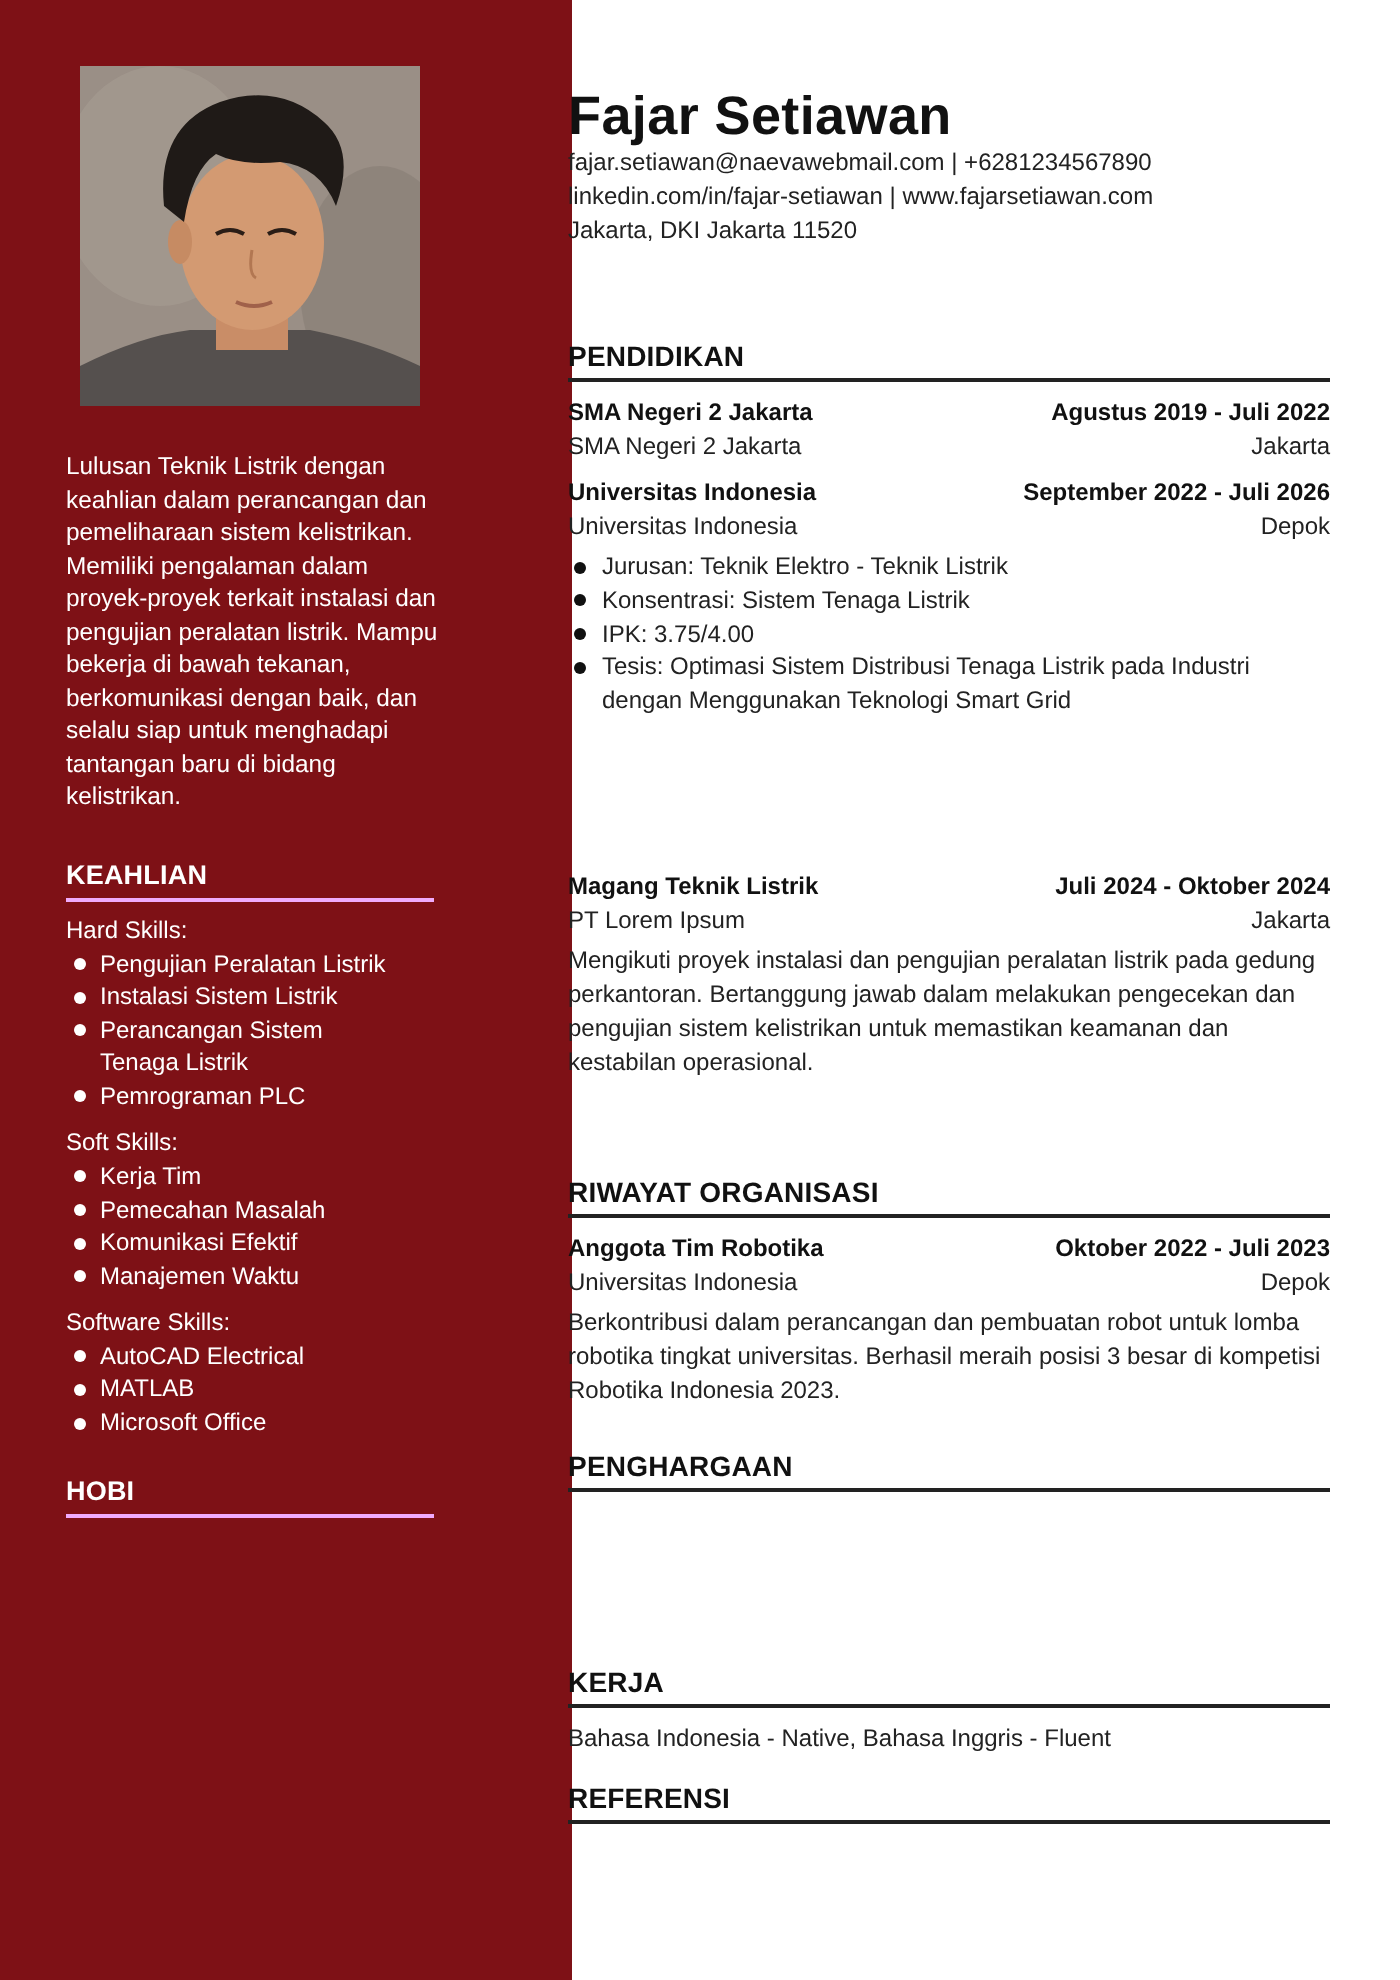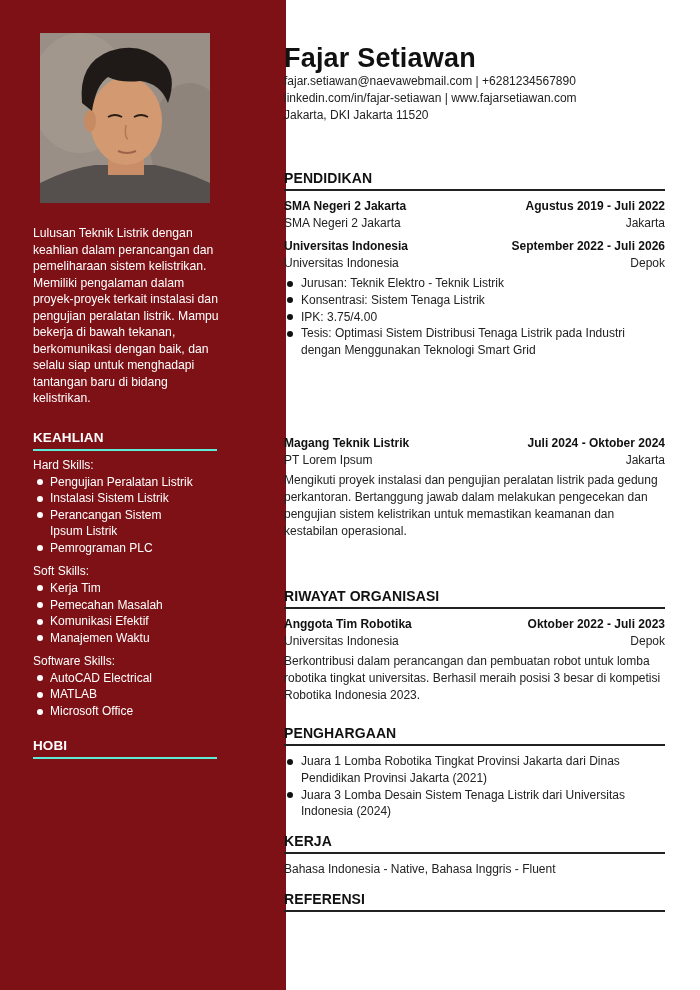--- a/index.html
+++ b/index.html
@@ -15,21 +15,21 @@
       overflow: hidden;
     }
     .photo svg { width: 100%; height: 100%; display: block; }
     .summary {
       position: absolute; left: 33px; top: 225px; width: 195px;
       font-size: 12.2px; line-height: 16.5px; color: #fff;
     }
     .side-section { position: absolute; left: 33px; width: 184px; }
     .side-heading {
       font-weight: bold; font-size: 13.5px; letter-spacing: 0.1px;
-      padding-bottom: 4px; border-bottom: 2px solid #5eead4; margin-bottom: 6px;
+      padding-bottom: 4px; border-bottom: 2px solid #f0abfc; margin-bottom: 6px;
     }
     .skill-group-label { font-size: 12px; line-height: 16.5px; margin-top: 2px; }
     .skill-list { list-style: none; margin-bottom: 7px; }
     .skill-list li {
       position: relative; padding-left: 17px; font-size: 12px; line-height: 16.6px;
     }
     .skill-list li::before {
       content: ""; position: absolute; left: 4px; top: 5.5px; width: 6px; height: 6px;
       border-radius: 50%; background: #fff;
     }
@@ -84,21 +84,21 @@
   <p class="summary">Lulusan Teknik Listrik dengan keahlian dalam perancangan dan pemeliharaan sistem kelistrikan. Memiliki pengalaman dalam proyek-proyek terkait instalasi dan pengujian peralatan listrik. Mampu bekerja di bawah tekanan, berkomunikasi dengan baik, dan selalu siap untuk menghadapi tantangan baru di bidang kelistrikan.</p>
 
   <section class="side-section" style="top:430px;">
     <h2 class="side-heading">KEAHLIAN</h2>
 
     <div>
       <div class="skill-group-label">Hard Skills:</div>
       <ul class="skill-list">
         <li>Pengujian Peralatan Listrik</li>
         <li>Instalasi Sistem Listrik</li>
-        <li style="padding-right:40px;">Perancangan Sistem Ipsum Listrik</li>
+        <li style="padding-right:40px;">Perancangan Sistem Tenaga Listrik</li>
         <li>Pemrograman PLC</li>
       </ul>
     </div>
 
     <div>
       <div class="skill-group-label">Soft Skills:</div>
       <ul class="skill-list">
         <li>Kerja Tim</li>
         <li>Pemecahan Masalah</li>
         <li>Komunikasi Efektif</li>
@@ -185,24 +185,20 @@
       <div class="entry-row sub">
         <span>Universitas Indonesia</span>
         <span>Depok</span>
       </div>
       <p class="para">Berkontribusi dalam perancangan dan pembuatan robot untuk lomba robotika tingkat universitas. Berhasil meraih posisi 3 besar di kompetisi Robotika Indonesia 2023.</p>
     </div>
   </section>
 
   <section class="section" style="top:725px;">
     <h2 class="section-heading">PENGHARGAAN</h2>
-    <ul class="bullets">
-      <li style="padding-right:30px;">Juara 1 Lomba Robotika Tingkat Provinsi Jakarta dari Dinas Pendidikan Provinsi Jakarta (2021)</li>
-      <li style="padding-right:30px;">Juara 3 Lomba Desain Sistem Tenaga Listrik dari Universitas Indonesia (2024)</li>
-    </ul>
   </section>
 
   <section class="section" style="top:833px;">
     <h2 class="section-heading">KERJA</h2>
     <p class="para">Bahasa Indonesia - Native, Bahasa Inggris - Fluent</p>
   </section>
 
   <section class="section" style="top:891px;">
     <h2 class="section-heading">REFERENSI</h2>
   </section>

